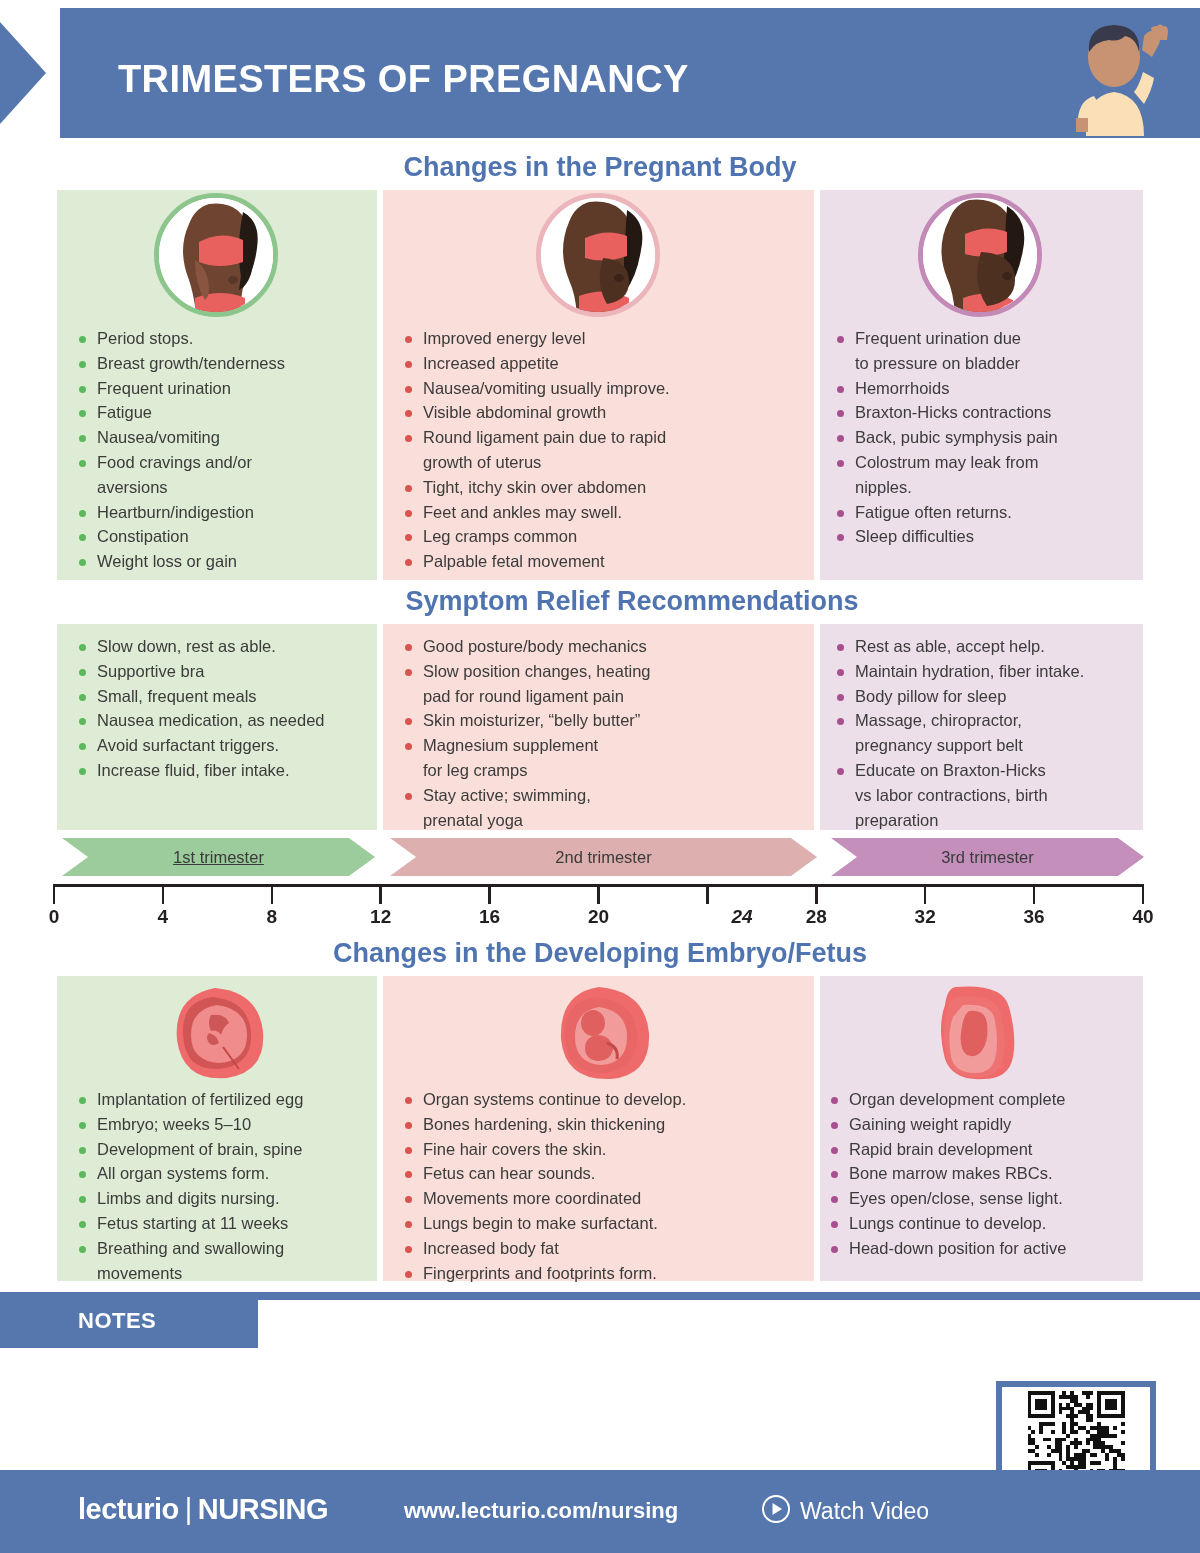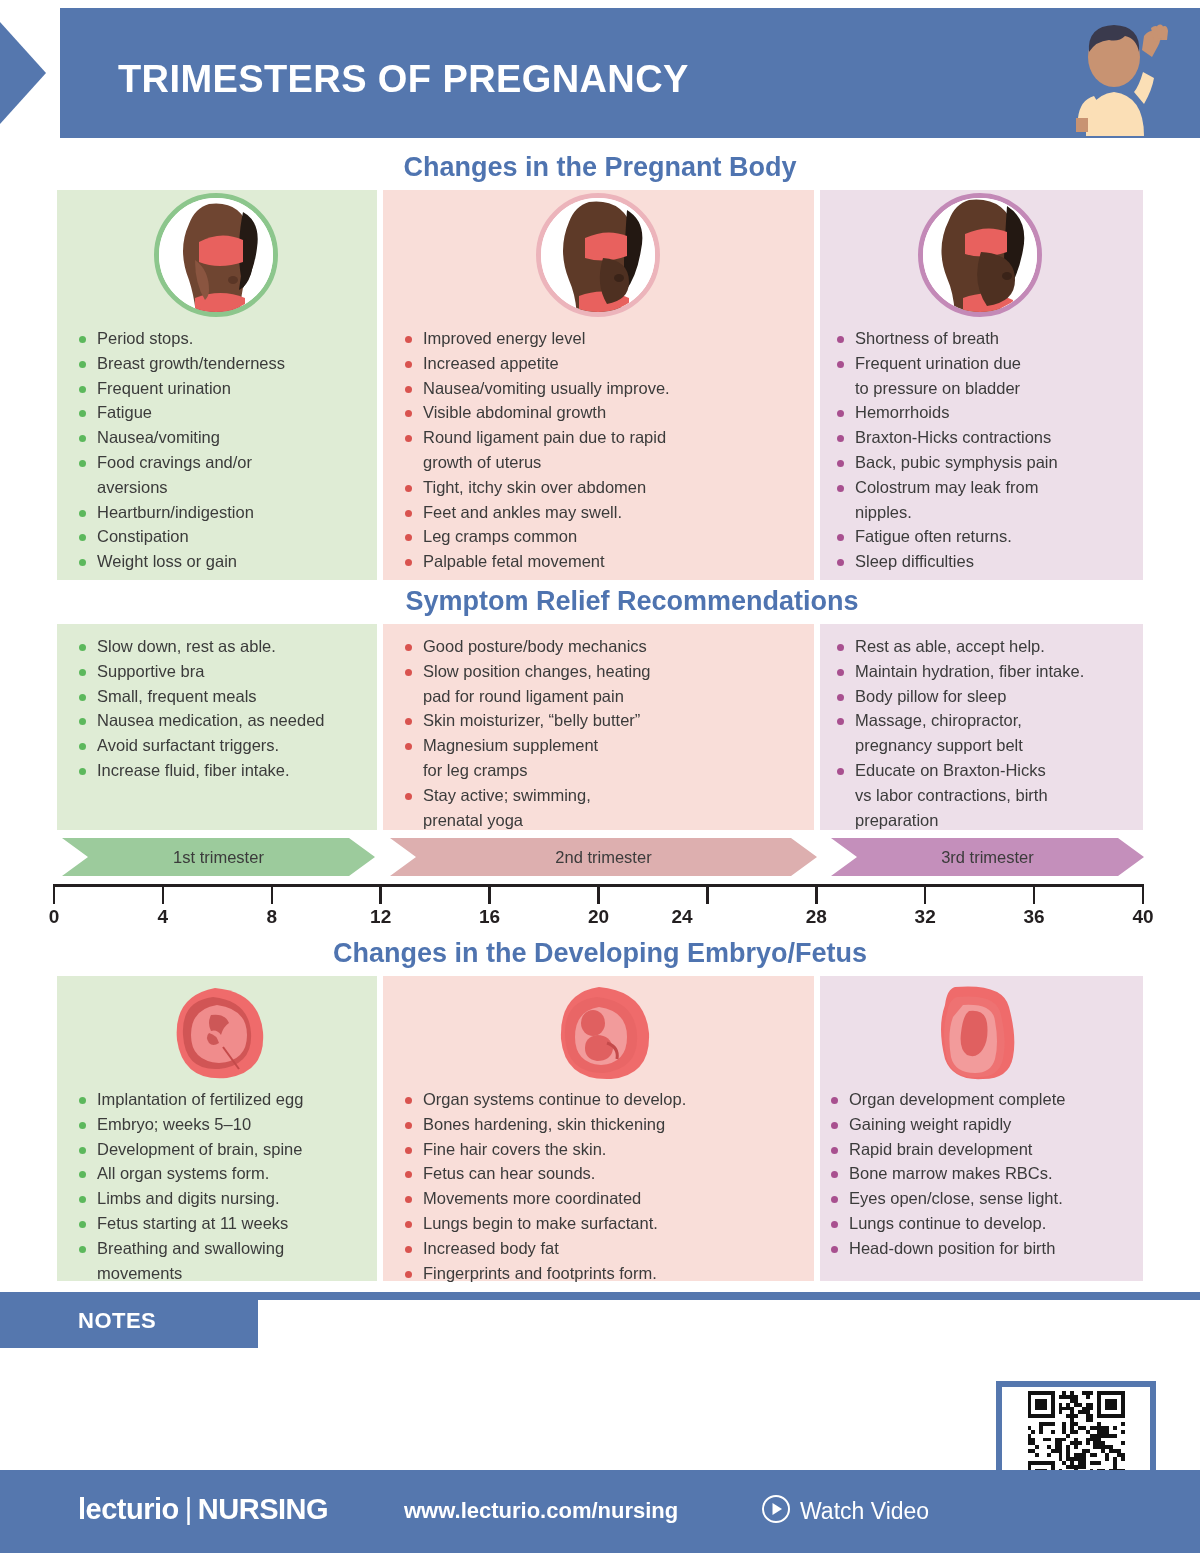--- a/index.html
+++ b/index.html
@@ -112,21 +112,21 @@
   #fl3 { left: 824px; top: 1088px; width: 315px; }
 
   
   .tl { position: absolute; left: 0; top: 838px; width: 1200px; height: 90px; }
   .tl-arrow {
     position: absolute; height: 38px; top: 0;
     display: flex; align-items: center; justify-content: center;
     font-size: 16.5px; color: #3b3b3b;
   }
   .a1 { left: 62px;  width: 313px; background: #9ccb9c;
-        clip-path: polygon(0 0, 287px 0, 313px 19px, 287px 38px, 0 38px, 26px 19px); }
+        clip-path: polygon(0 0, 287px 0, 313px 19px, 287px 38px, 0 38px, 26px 19px); text-decoration: underline; }
   .a2 { left: 390px; width: 427px; background: #ddafaf;
         clip-path: polygon(0 0, 401px 0, 427px 19px, 401px 38px, 0 38px, 26px 19px); }
   .a3 { left: 831px; width: 313px; background: #c48fbb;
         clip-path: polygon(0 0, 287px 0, 313px 19px, 287px 38px, 0 38px, 26px 19px); }
   .axis { position: absolute; left: 54px; top: 46px; width: 1090px; height: 2.5px; background: #231f20; }
   .tick { position: absolute; top: 46px; width: 2.5px; height: 20px; background: #231f20; }
   .tick-lbl {
     position: absolute; top: 68px; font-size: 19px; font-weight: bold;
     color: #231f20; text-align: center; width: 40px;
   }
@@ -234,21 +234,20 @@
       <li><span class="dot dot-p"></span><span>Nausea/vomiting usually improve.</span></li>
       <li><span class="dot dot-p"></span><span>Visible abdominal growth</span></li>
       <li><span class="dot dot-p"></span><span>Round ligament pain due to rapid</span></li>
       <li class="cont"><span>growth of uterus</span></li>
       <li><span class="dot dot-p"></span><span>Tight, itchy skin over abdomen</span></li>
       <li><span class="dot dot-p"></span><span>Feet and ankles may swell.</span></li>
       <li><span class="dot dot-p"></span><span>Leg cramps common</span></li>
       <li><span class="dot dot-p"></span><span>Palpable fetal movement</span></li>
     </ul>
   <ul class="blist" id="bl3">
-      <li><span class="dot dot-v"></span><span>Shortness of breath</span></li>
       <li><span class="dot dot-v"></span><span>Frequent urination due</span></li>
       <li class="cont"><span>to pressure on bladder</span></li>
       <li><span class="dot dot-v"></span><span>Hemorrhoids</span></li>
       <li><span class="dot dot-v"></span><span>Braxton-Hicks contractions</span></li>
       <li><span class="dot dot-v"></span><span>Back, pubic symphysis pain</span></li>
       <li><span class="dot dot-v"></span><span>Colostrum may leak from</span></li>
       <li class="cont"><span>nipples.</span></li>
       <li><span class="dot dot-v"></span><span>Fatigue often returns.</span></li>
       <li><span class="dot dot-v"></span><span>Sleep difficulties</span></li>
     </ul>
@@ -306,21 +305,21 @@
         <div class="tick-lbl" style="left: 142.9px;">4</div>
         <div class="tick" style="left: 270.55px;"></div>
         <div class="tick-lbl" style="left: 251.8px;">8</div>
         <div class="tick" style="left: 379.45px;"></div>
         <div class="tick-lbl" style="left: 360.7px;">12</div>
         <div class="tick" style="left: 488.35px;"></div>
         <div class="tick-lbl" style="left: 469.6px;">16</div>
         <div class="tick" style="left: 597.25px;"></div>
         <div class="tick-lbl" style="left: 578.5px;">20</div>
         <div class="tick" style="left: 706.15px;"></div>
-        <div class="tick-lbl" style="left: 662px;">24</div>
+        <div class="tick-lbl" style="left: 722px; font-style: italic;">24</div>
         <div class="tick" style="left: 815.05px;"></div>
         <div class="tick-lbl" style="left: 796.3px;">28</div>
         <div class="tick" style="left: 923.95px;"></div>
         <div class="tick-lbl" style="left: 905.2px;">32</div>
         <div class="tick" style="left: 1032.85px;"></div>
         <div class="tick-lbl" style="left: 1014.1px;">36</div>
         <div class="tick" style="left: 1141.75px;"></div>
         <div class="tick-lbl" style="left: 1123px;">40</div>
       </div>
   </div>
@@ -374,21 +373,21 @@
       <li><span class="dot dot-p"></span><span>Increased body fat</span></li>
       <li><span class="dot dot-p"></span><span>Fingerprints and footprints form.</span></li>
     </ul>
   <ul class="blist" id="fl3">
       <li><span class="dot dot-v"></span><span>Organ development complete</span></li>
       <li><span class="dot dot-v"></span><span>Gaining weight rapidly</span></li>
       <li><span class="dot dot-v"></span><span>Rapid brain development</span></li>
       <li><span class="dot dot-v"></span><span>Bone marrow makes RBCs.</span></li>
       <li><span class="dot dot-v"></span><span>Eyes open/close, sense light.</span></li>
       <li><span class="dot dot-v"></span><span>Lungs continue to develop.</span></li>
-      <li><span class="dot dot-v"></span><span>Head-down position for birth</span></li>
+      <li><span class="dot dot-v"></span><span>Head-down position for active</span></li>
     </ul>
 
   <div class="notes-band"></div>
   <div class="notes-box">
     <span class="notes-lbl">NOTES</span>
   </div>
 
   <div class="qr-wrap">
     <svg class="qr" viewBox="0 0 25 25" shape-rendering="crispEdges">
       <rect width="25" height="25" fill="#fff"></rect>

